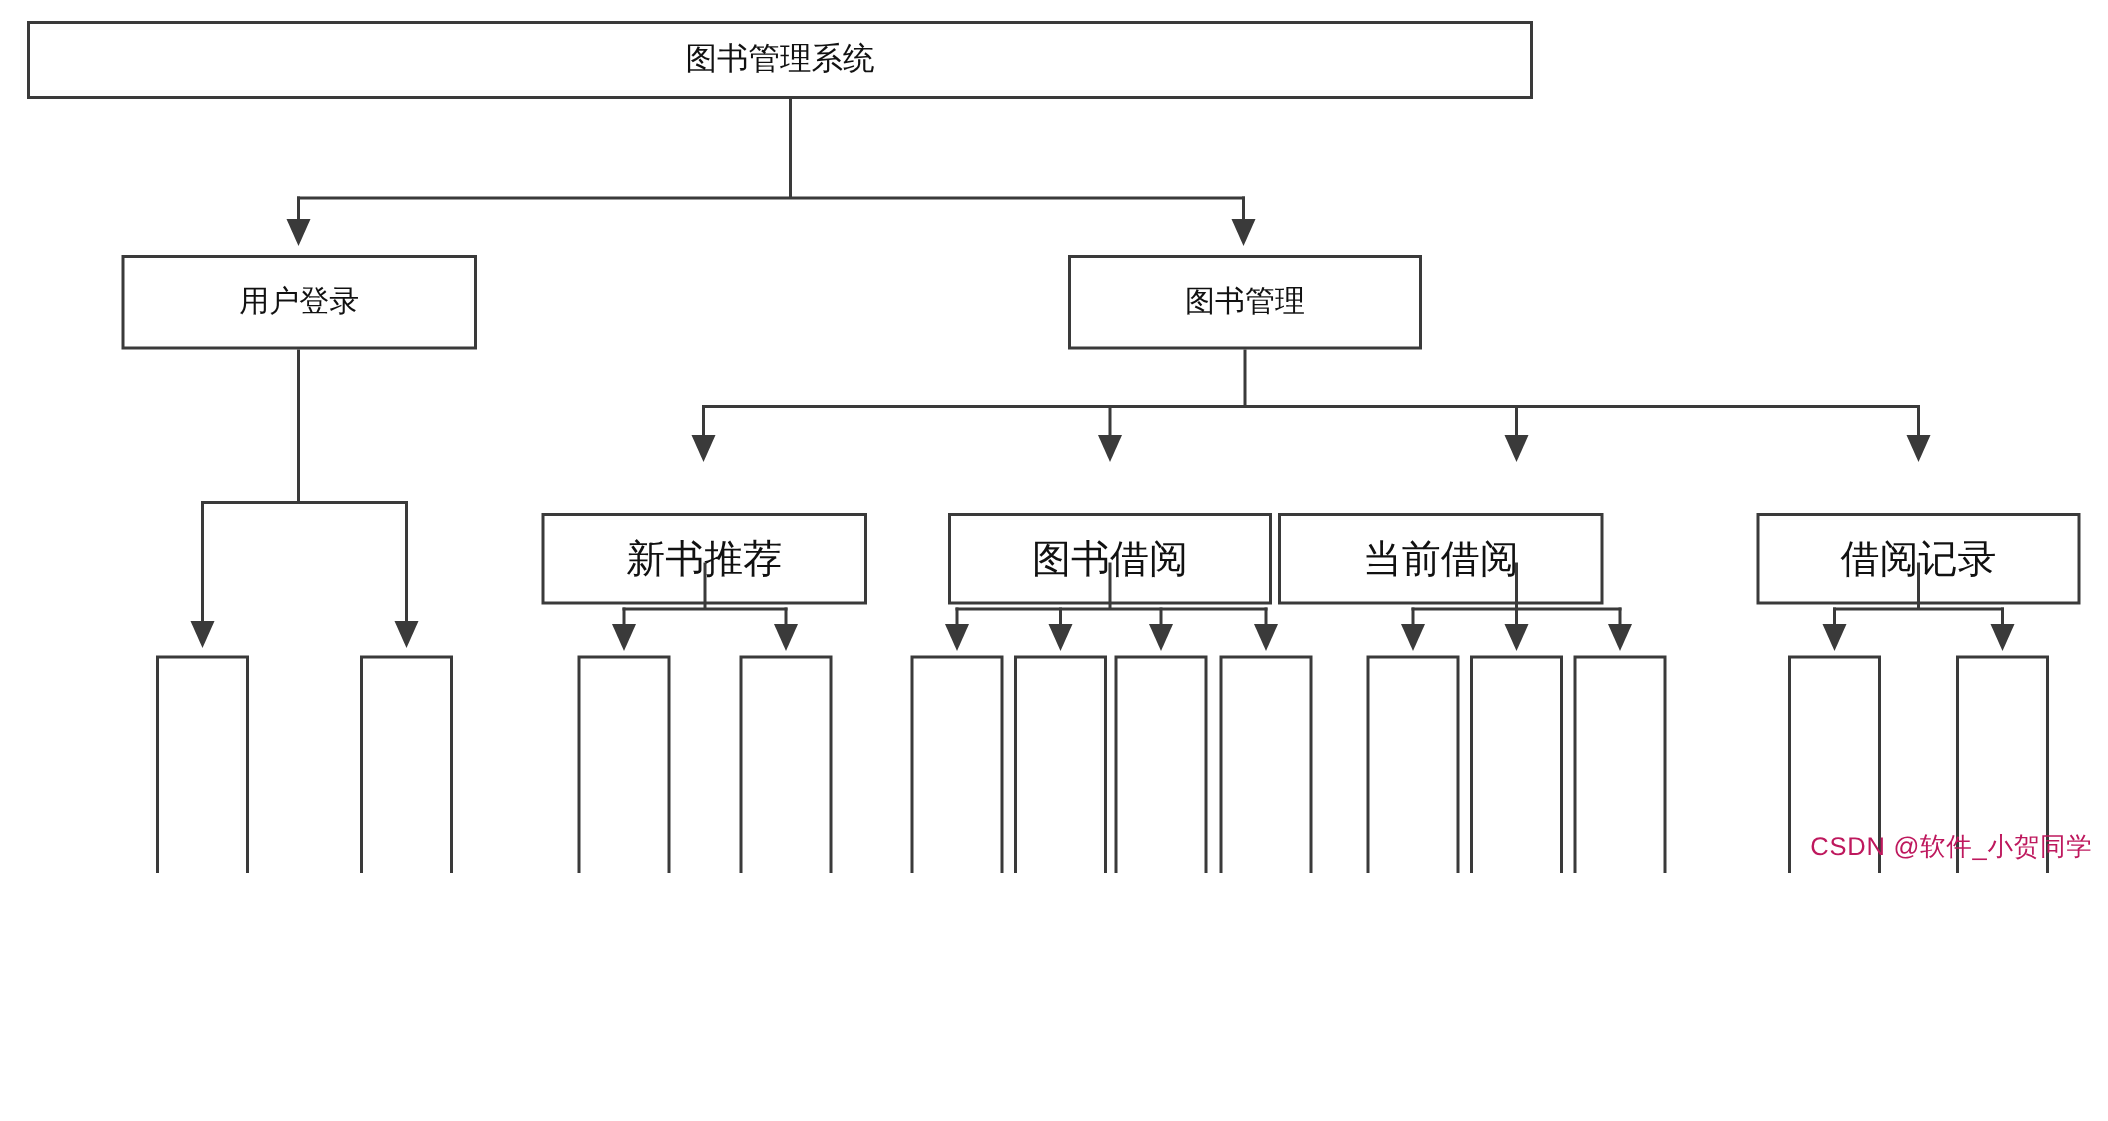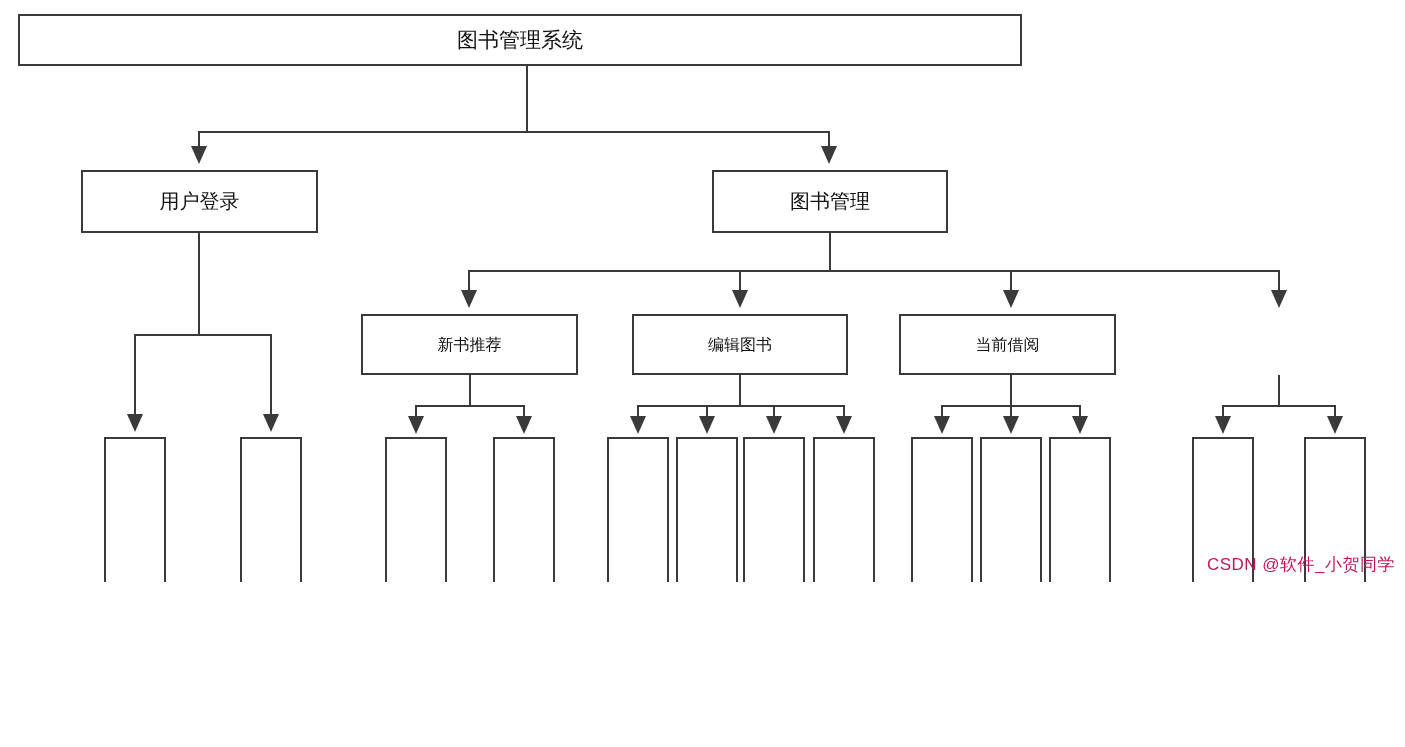--- a/index.html
+++ b/index.html
@@ -23,21 +23,21 @@
     border:2px solid #3a3a3a;
     display:flex;
     align-items:center;
     justify-content:center;
     color:#111111;
     text-align:center;
     line-height:1.25;
   }
   .node.root{font-size:21px;}
   .node.lvl2{font-size:20px;}
-  .node.lvl3{font-size:16px;}
+  .node.lvl3{font-size:26px;margin-top:28px;}
   .node.leaf{
     font-size:20px;
     writing-mode:vertical-rl;
     text-orientation:upright;
     letter-spacing:3px;
     padding:8px 0;
     align-items:center;
     justify-content:center;
     white-space:nowrap;
   }
@@ -105,24 +105,27 @@
   <div class="arrow" style="left:732px;top:290px;"></div>
   <div class="edge v" style="left:1010px;top:270px;width:2px;height:22px;"></div>
   <div class="arrow" style="left:1003px;top:290px;"></div>
   <div class="edge v" style="left:1278px;top:270px;width:2px;height:22px;"></div>
   <div class="arrow" style="left:1271px;top:290px;"></div>
 
   <div class="node lvl3" style="left:361px;top:314px;width:217px;height:61px;">
     <span>新书推荐</span>
   </div>
   <div class="node lvl3" style="left:632px;top:314px;width:216px;height:61px;">
-    <span>编辑图书</span>
-  </div>
-  <div class="node lvl3" style="left:899px;top:314px;width:217px;height:61px;">
+    <span>图书借阅</span>
+  </div>
+  <div class="node lvl3" style="left:852px;top:314px;width:217px;height:61px;">
     <span>当前借阅</span>
+  </div>
+  <div class="node lvl3" style="left:1171px;top:314px;width:216px;height:61px;">
+    <span>借阅记录</span>
   </div>
 
   <div class="edge v" style="left:469px;top:375px;width:2px;height:31px;"></div>
   <div class="edge h" style="left:415px;top:405px;width:110px;height:2px;"></div>
   <div class="edge v" style="left:415px;top:405px;width:2px;height:13px;"></div>
   <div class="arrow" style="left:408px;top:416px;"></div>
   <div class="edge v" style="left:523px;top:405px;width:2px;height:13px;"></div>
   <div class="arrow" style="left:516px;top:416px;"></div>
 
   <div class="edge v" style="left:739px;top:375px;width:2px;height:31px;"></div>

